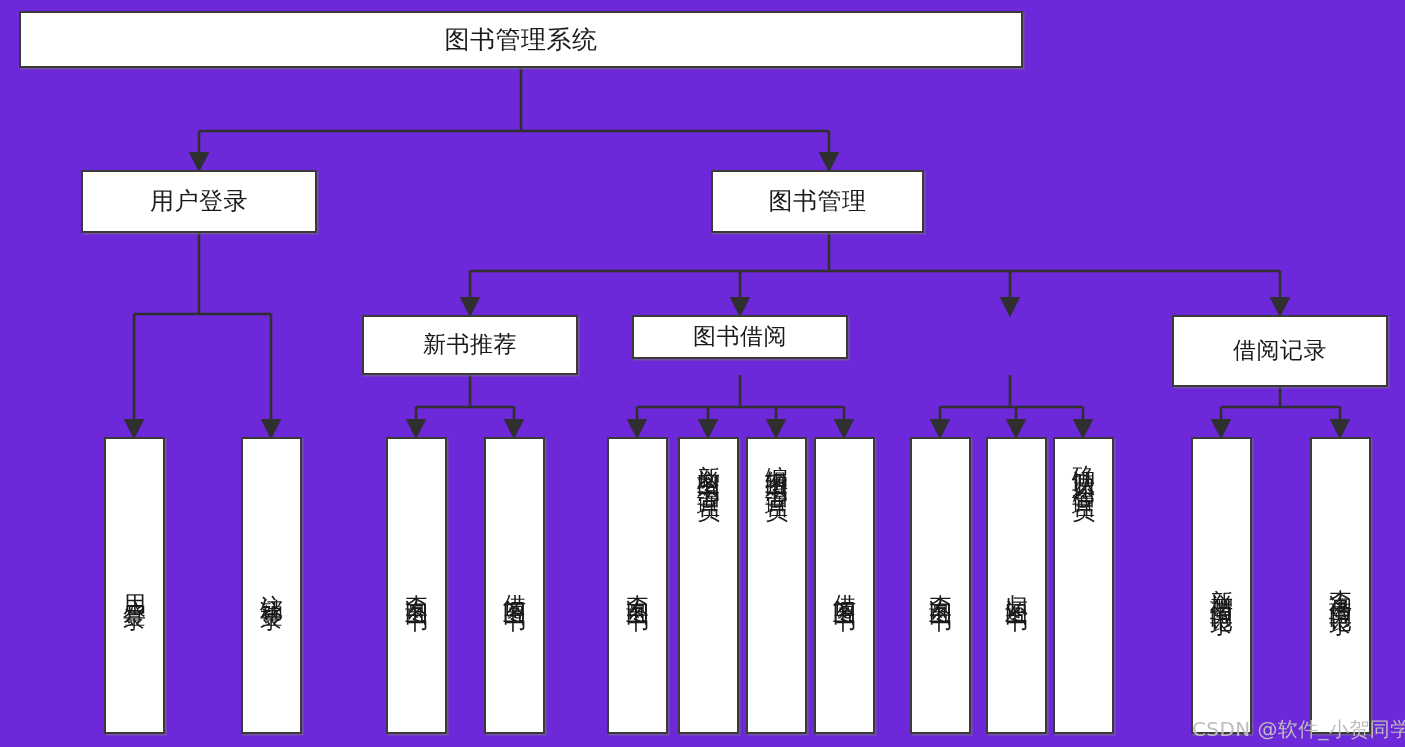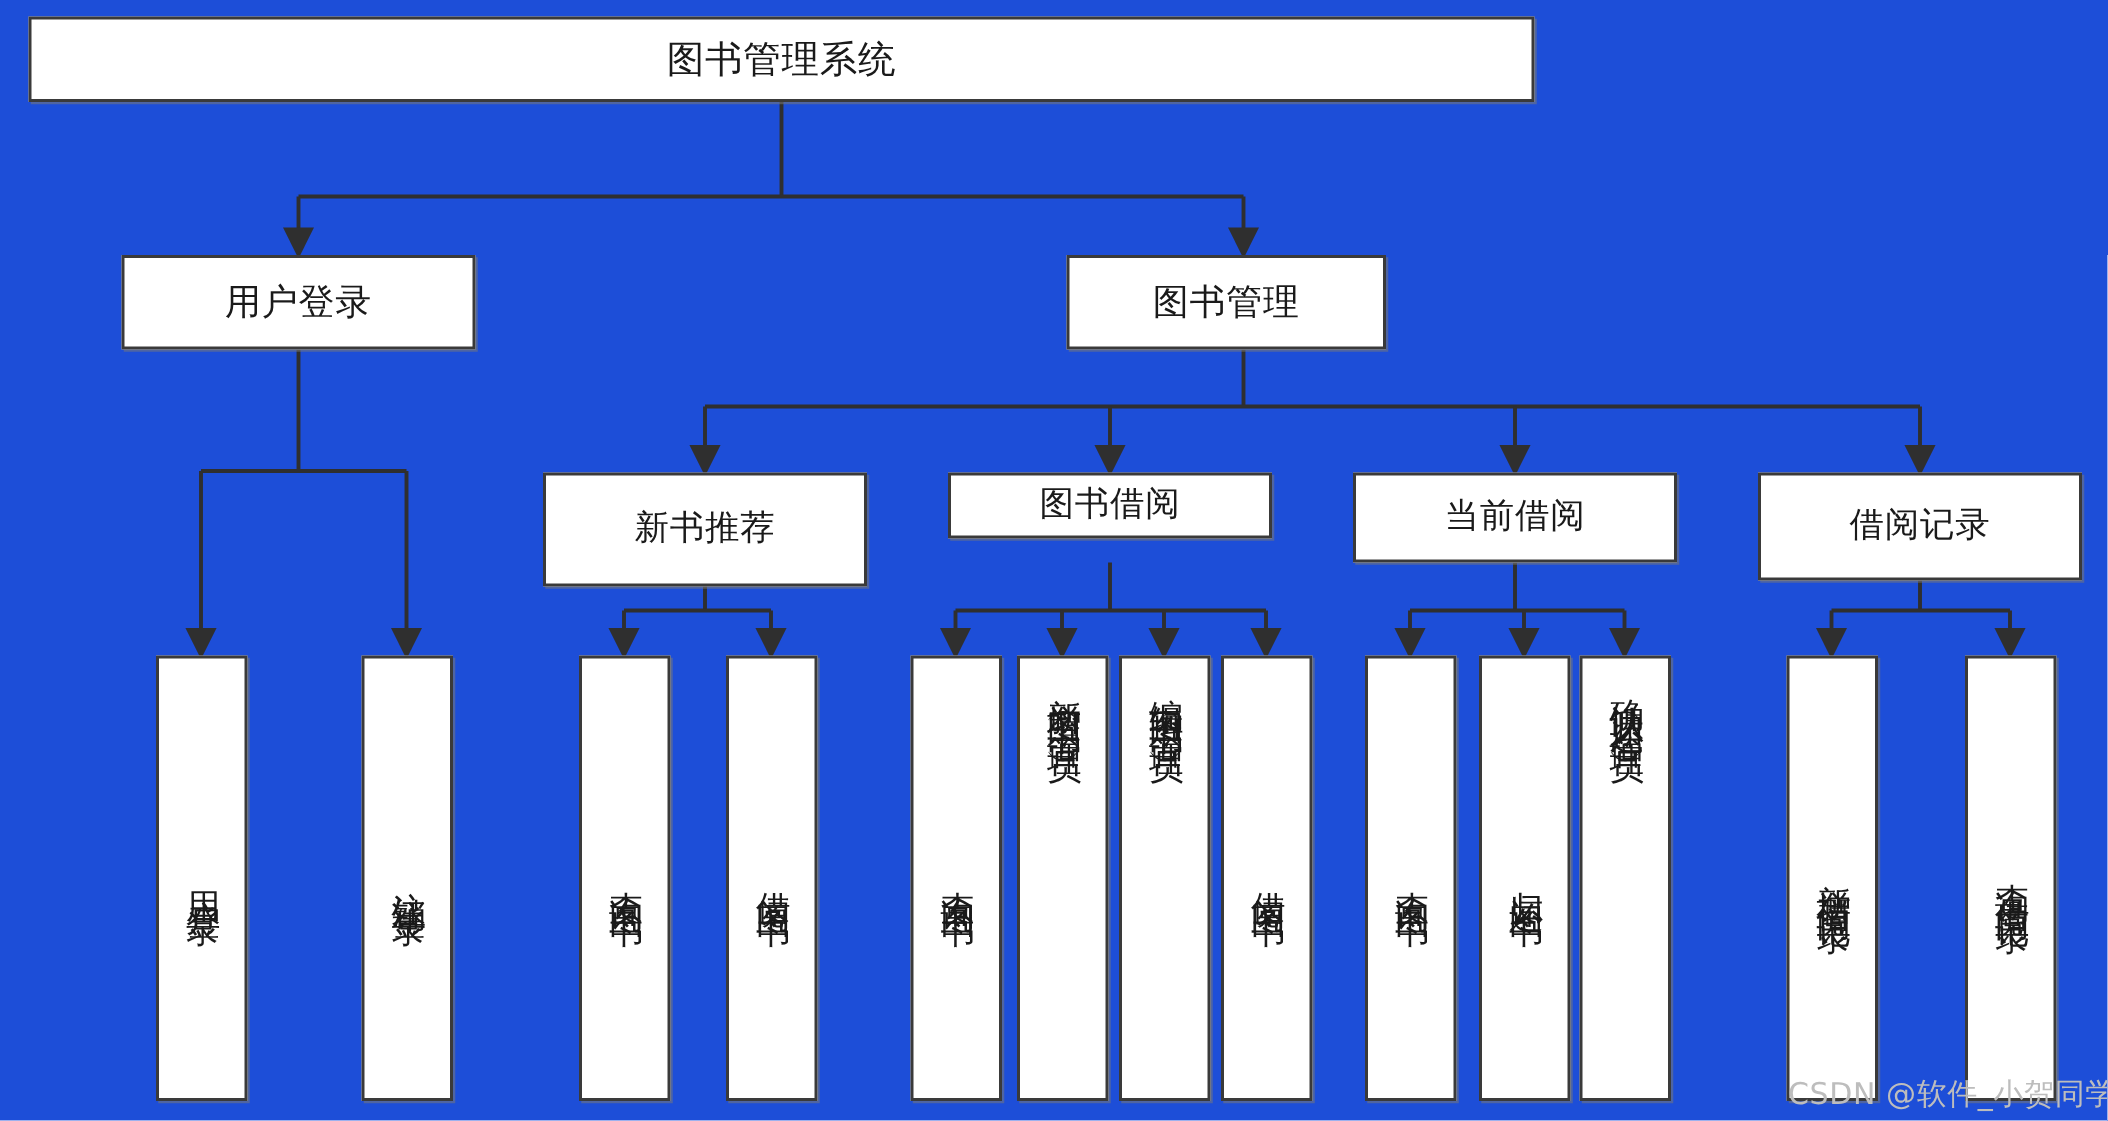--- a/index.html
+++ b/index.html
@@ -7,21 +7,21 @@
     padding: 0;
     background: #ffffff;
   }
   body {
     font-family: "DejaVu Sans", "Liberation Sans", sans-serif;
   }
   #canvas {
     position: relative;
     width: 1405px;
     height: 747px;
-    background: #1d4ed8;
+    background: #6d28d9;
     overflow: hidden;
   }
   #wires {
     position: absolute;
     left: 0;
     top: 0;
     width: 1405px;
     height: 747px;
   }
   .node {
@@ -124,28 +124,25 @@
     <span class="label">图书管理系统</span>
   </div>
 
   <div class="node level-2" style="left: 81px; top: 170px; width: 236px; height: 63px;">
     <span class="label">用户登录</span>
   </div>
   <div class="node level-2" style="left: 711px; top: 170px; width: 213px; height: 63px;">
     <span class="label">图书管理</span>
   </div>
 
-  <div class="node level-3" style="left: 362px; top: 315px; width: 216px; height: 76px;">
+  <div class="node level-3" style="left: 362px; top: 315px; width: 216px; height: 60px;">
     <span class="label">新书推荐</span>
   </div>
   <div class="node level-3" style="left: 632px; top: 315px; width: 216px; height: 44px;">
     <span class="label">图书借阅</span>
-  </div>
-  <div class="node level-3" style="left: 902px; top: 315px; width: 216px; height: 60px;">
-    <span class="label">当前借阅</span>
   </div>
   <div class="node level-3" style="left: 1172px; top: 315px; width: 216px; height: 72px;">
     <span class="label">借阅记录</span>
   </div>
 
   <div class="node leaf mid" style="left: 104px; top: 437px; width: 61px; height: 297px;">
     <span class="label">用户登录</span>
   </div>
   <div class="node leaf mid" style="left: 241px; top: 437px; width: 61px; height: 297px;">
     <span class="label">注销登录</span>

